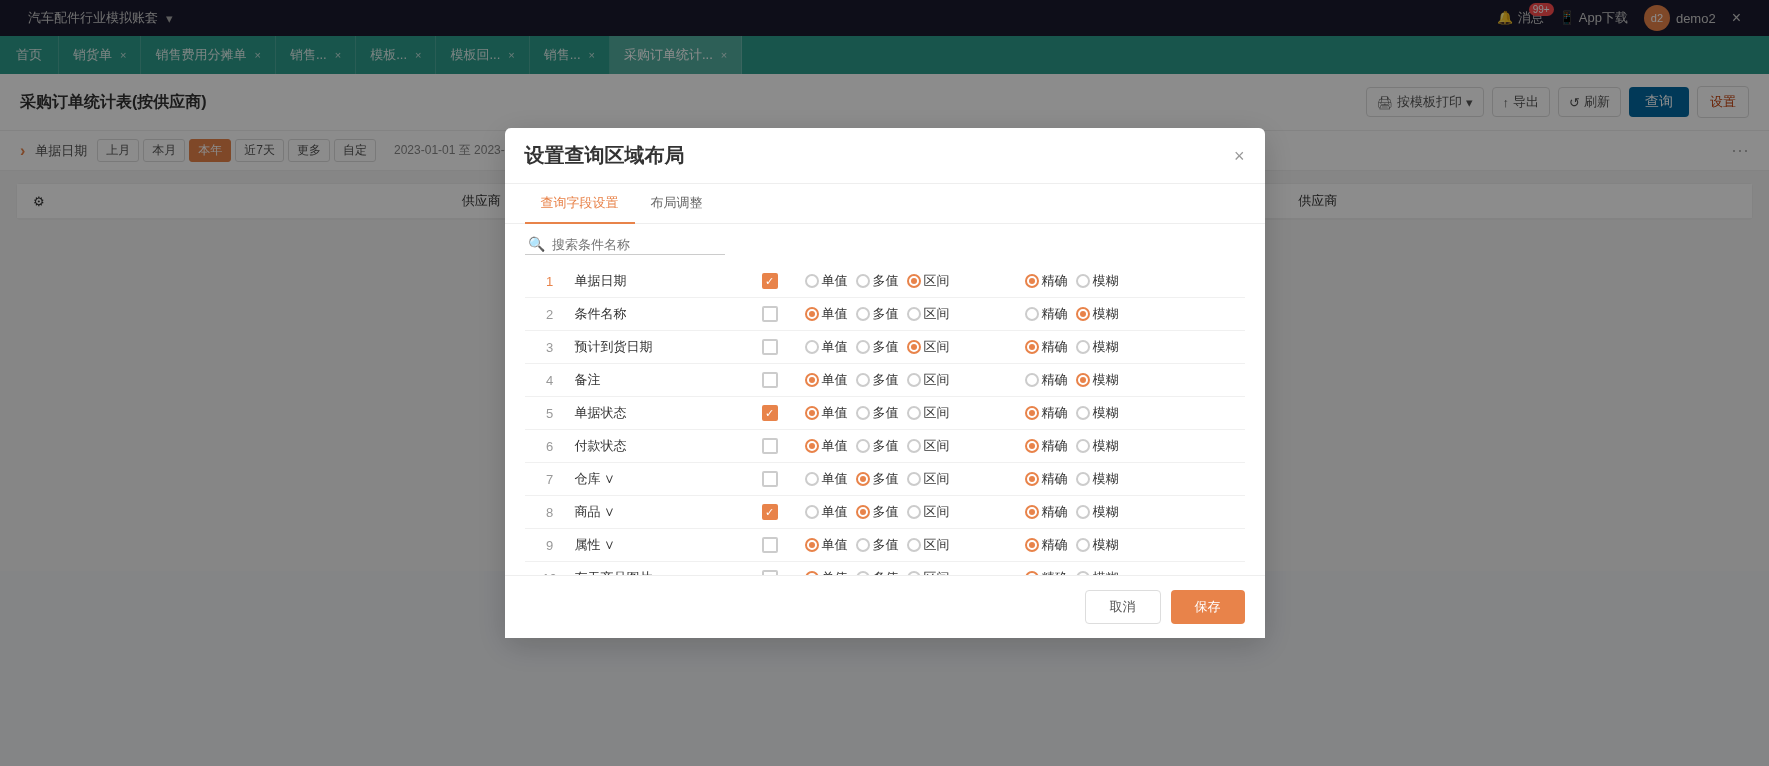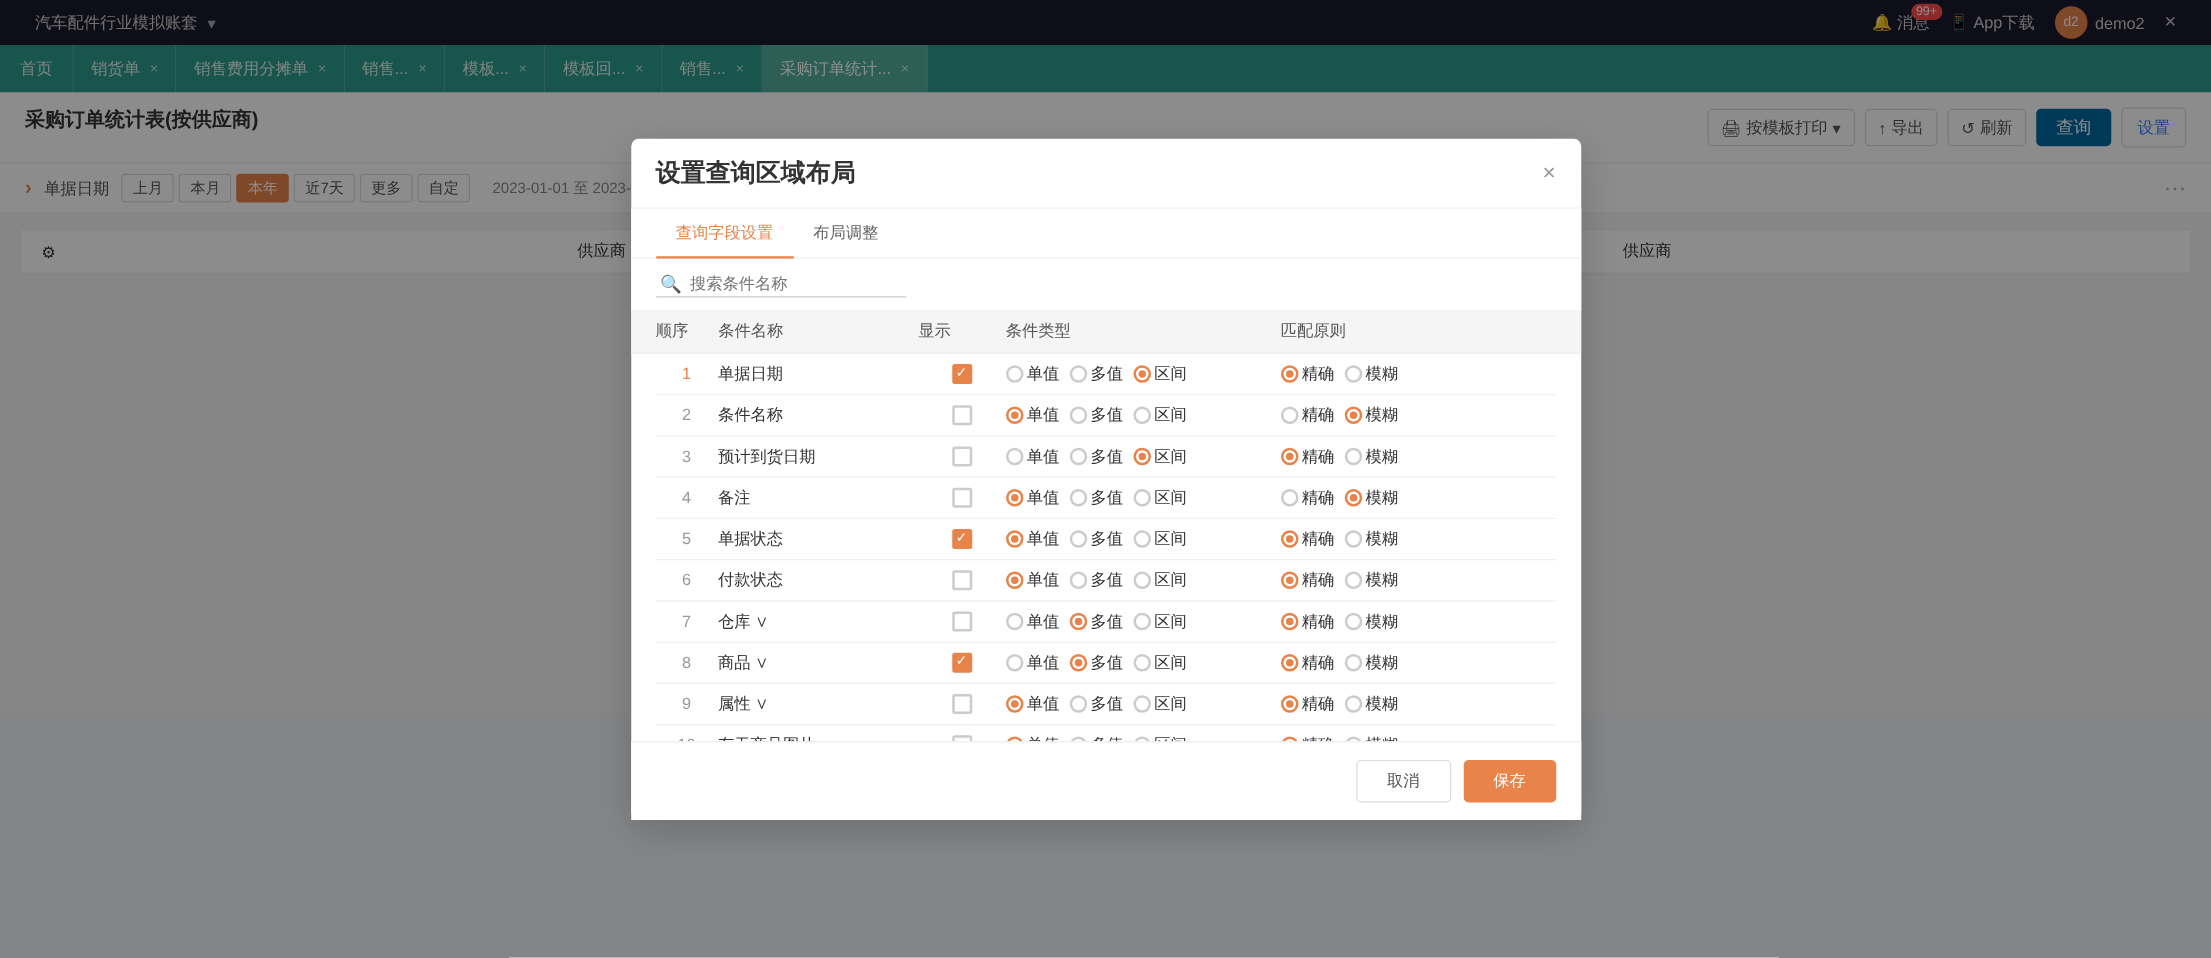--- a/index.html
+++ b/index.html
@@ -60,36 +60,37 @@
     }
     .tab-item.active { background: rgba(0,0,0,0.2); color: white; }
     .tab-close { color: rgba(255,255,255,0.7); font-size: 11px; margin-left: 4px; }
     .tab-home { padding: 16px 16px; }
 
     
     .page-header {
       background: white;
       padding: 12px 20px;
       display: flex;
+      align-items: center;
       justify-content: space-between;
       border-bottom: 1px solid #eee;
     }
     .page-title { font-size: 16px; font-weight: bold; color: #333; }
     .header-actions { display: flex; align-items: center; gap: 8px; }
     .btn-print, .btn-export, .btn-refresh {
       display: flex; align-items: center; gap: 4px;
       padding: 5px 10px; border: 1px solid #ddd; border-radius: 4px;
       background: white; cursor: pointer; font-size: 13px; color: #555;
     }
     .btn-query {
       background: #0369a1; color: white; border: none;
       padding: 6px 16px; border-radius: 4px; cursor: pointer; font-size: 14px;
     }
     .btn-settings {
-      background: white; color: #3b82f6; border: 1px solid #ddd;
+      background: white; color: #c2410c; border: 1px solid #ddd;
       padding: 6px 12px; border-radius: 4px; cursor: pointer; font-size: 13px;
     }
 
     
     .filter-bar {
       background: white;
       padding: 8px 20px;
       display: flex;
       align-items: center;
       gap: 10px;
@@ -420,27 +421,20 @@
     </div>
 
     <div class="modal-search">
       <div class="search-input-wrap">
         <span class="search-icon">🔍</span>
         <input type="text" placeholder="搜索条件名称" style="">
       </div>
     </div>
 
     <div class="modal-table">
-      <div class="modal-table-header">
-        <span>顺序</span>
-        <span>条件名称</span>
-        <span>显示</span>
-        <span>条件类型</span>
-        <span>匹配原则</span>
-      </div>
       <div class="modal-table-body" id="modal-table-body">
 
       <div class="table-row">
             <div class="row-num" style="color: rgb(232, 131, 74);">1</div>
             <div class="row-name">单据日期</div>
             <div class="row-check">
               <div class="checkbox-box checked"></div>
             </div>
             <div class="row-type">
               <label class="radio-item">

